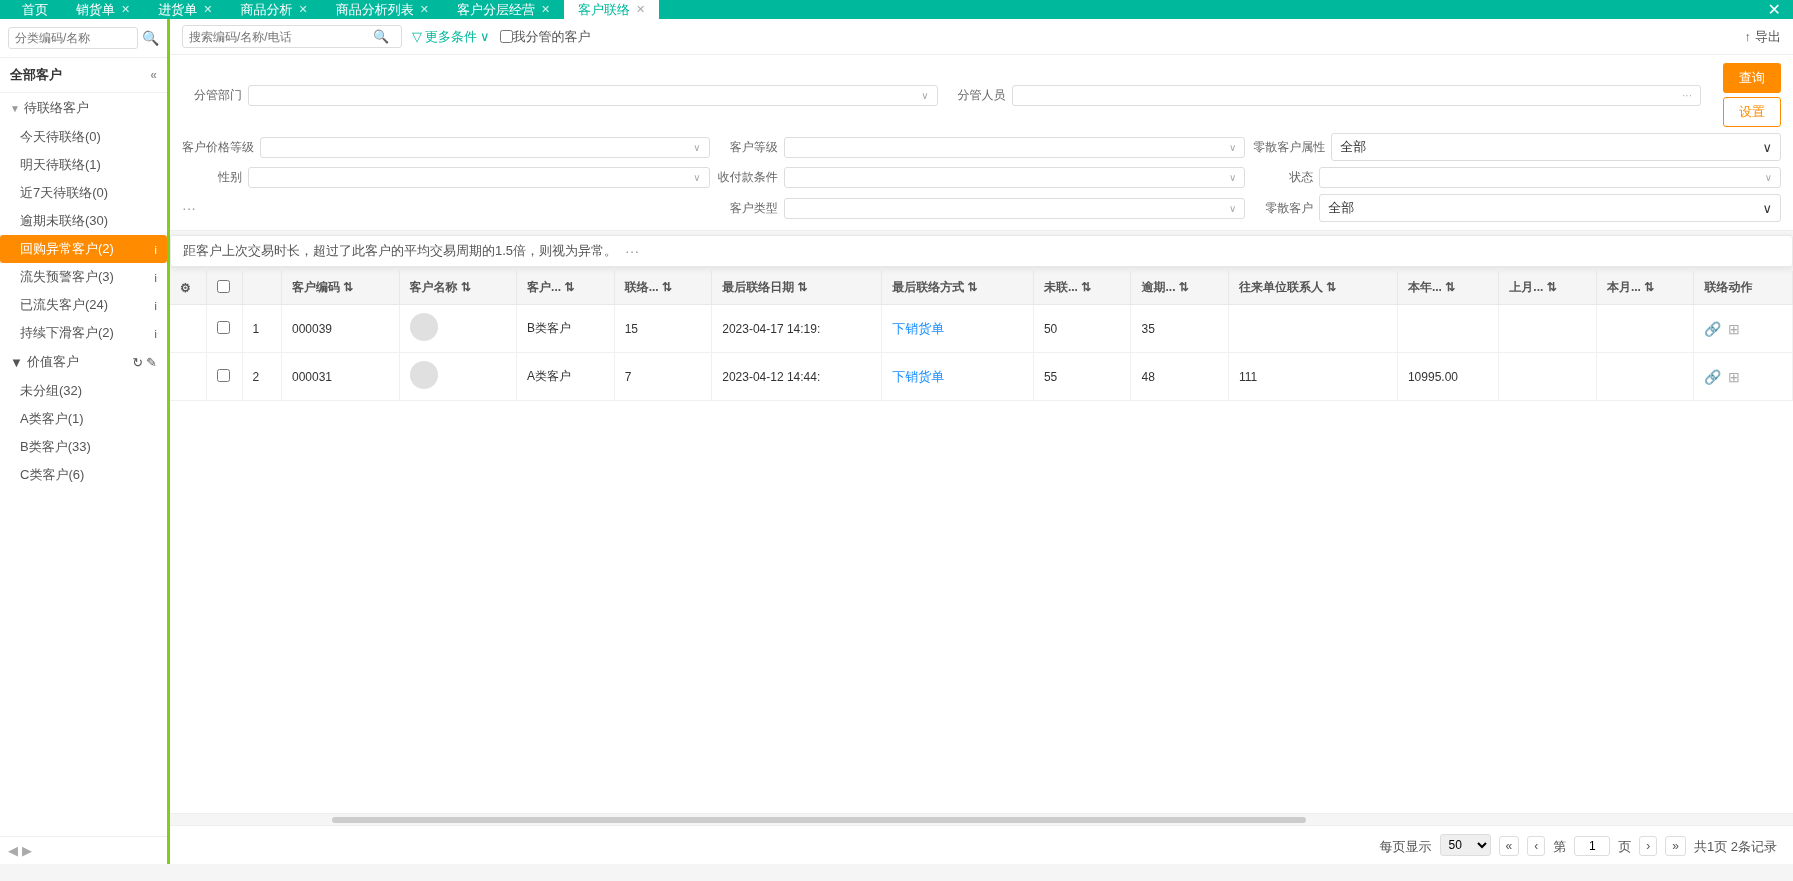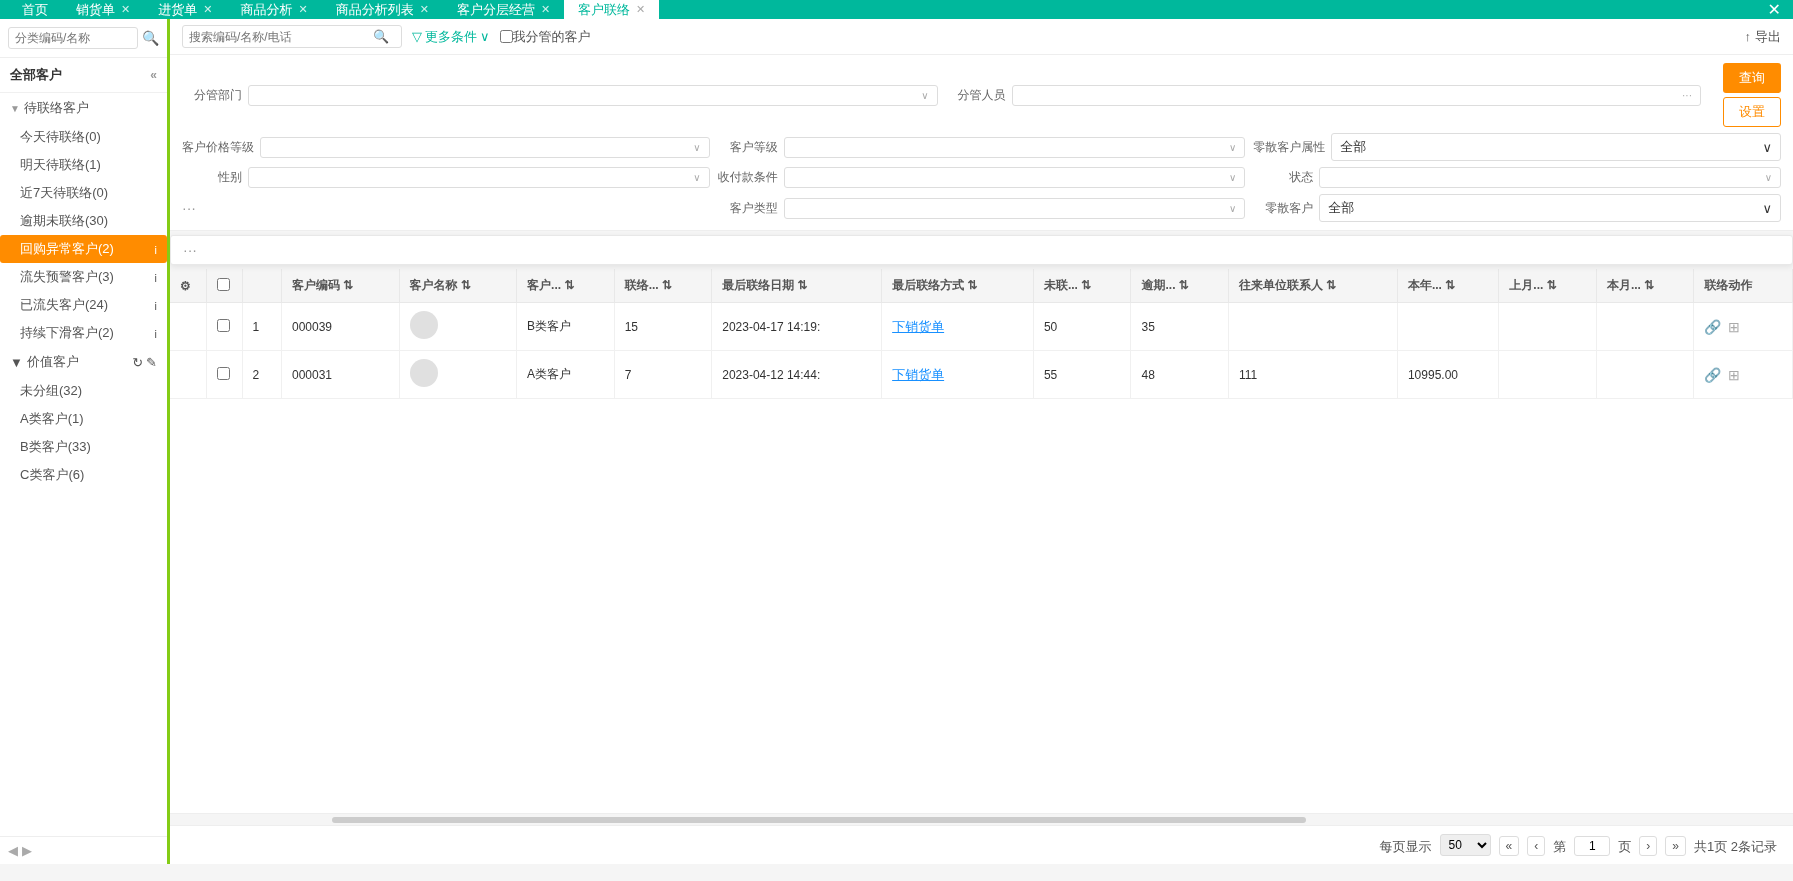--- a/index.html
+++ b/index.html
@@ -331,21 +331,21 @@
     .data-table td {
       border-bottom: 1px solid #f0f0f0;
       border-right: 1px solid #f0f0f0;
       padding: 8px 10px;
       font-size: 12px;
       color: #333;
       white-space: nowrap;
     }
     .th-settings { width: 36px; text-align: center; }
     .th-checkbox { width: 36px; text-align: center; }
-    .link-text { color: #1890ff; text-decoration: underline; cursor: pointer; }
+    .link-text { color: #1890ff; cursor: pointer; }
     .action-icons { display: flex; gap: 6px; align-items: center; }
     .action-icon { color: #aaa; cursor: pointer; font-size: 14px; }
     .avatar-placeholder {
       width: 28px; height: 28px;
       background: #e0e0e0;
       border-radius: 50%;
       display: inline-block;
     }
 
     
@@ -633,20 +633,21 @@
           <span class="filter-label">零散客户</span>
           <div class="filter-select-wide">
             <span>全部</span>
             <span class="arrow">∨</span>
           </div>
         </div>
       </div>
     </div>
 
     <div class="tooltip-bar">
+      <span>距客户上次交易时长，超过了此客户的平均交易周期的1.5倍，则视为异常。</span>
       <span class="more-dots">···</span>
     </div>
 
     <div class="table-area">
       <table class="data-table">
         <thead>
           <tr>
             <th class="th-settings">⚙</th>
             <th class="th-checkbox">
               <input type="checkbox" style="">

